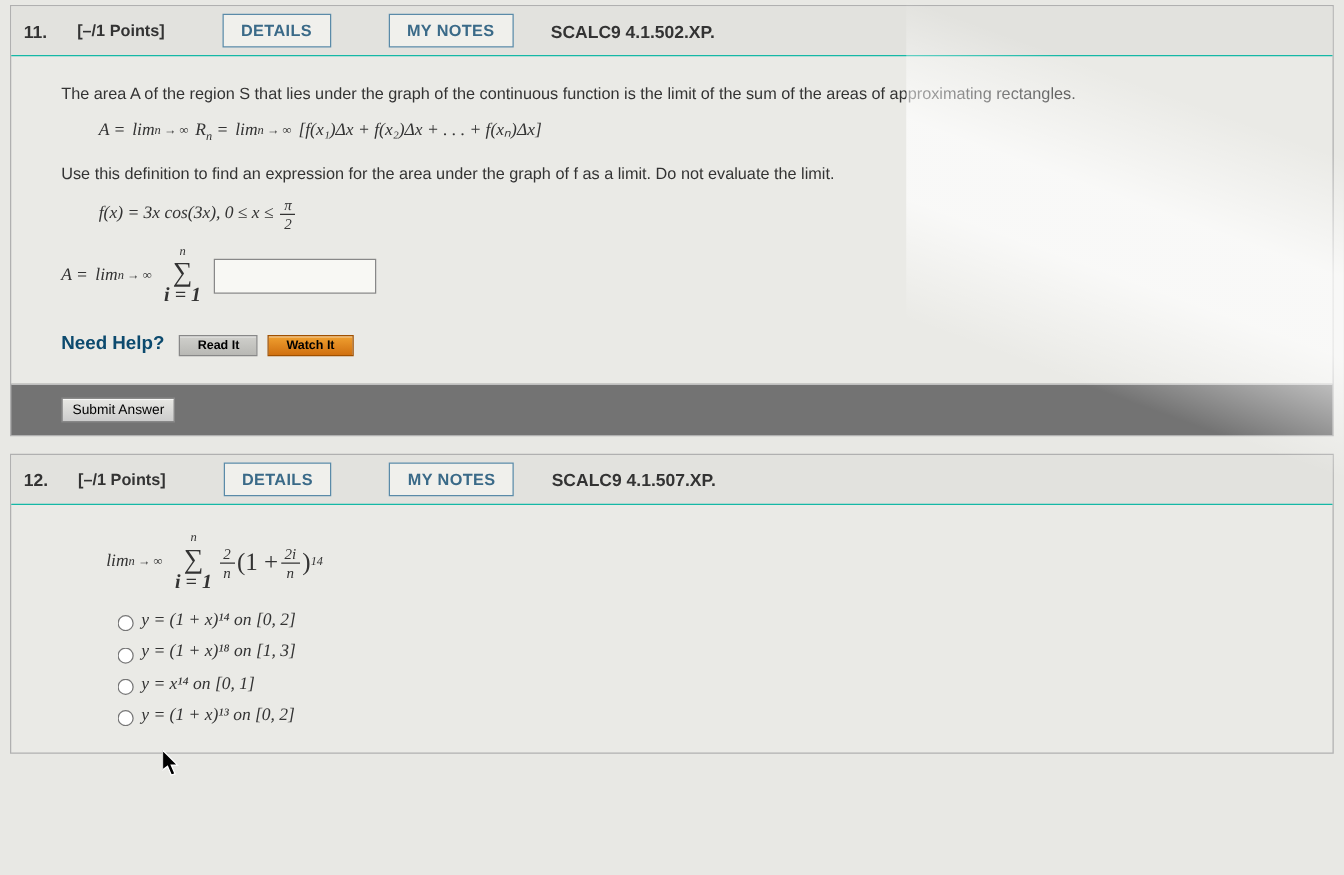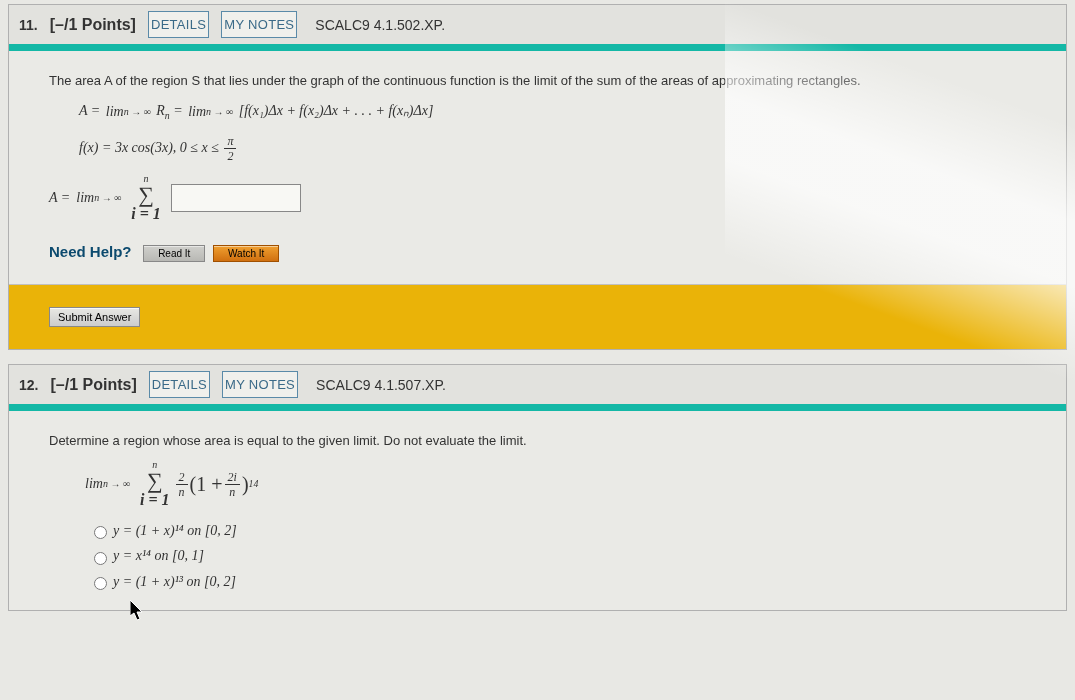--- a/index.html
+++ b/index.html
@@ -25,39 +25,40 @@
     pointer-events: none;
     z-index: 10;
   }
   .question {
     border: 1px solid #b0b0b0;
     margin: 4px 8px 14px 8px;
     background: #eaeae6;
   }
   .q-header {
     background: #e2e2de;
-    border-bottom: 7px solid #14b8a6;
+    border-bottom: 1px solid #14b8a6;
     padding: 6px 10px;
     display: flex;
     align-items: center;
-    gap: 12px;
+    gap: 24px;
   }
   .q-num { font-weight: bold; font-size: 14px; }
-  .points { font-weight: bold; font-size: 16px; }
+  .points { font-weight: bold; font-size: 13px; }
   .btn {
     border: 1px solid #5a8aa8;
     background: #f0f0ec;
     color: #3a6a88;
-    padding: 5px 2px;
+    padding: 5px 14px;
     font-size: 13px;
-    font-weight: normal;
+    font-weight: bold;
     cursor: pointer;
     letter-spacing: 0.3px;
-  }
-  .reference { font-weight: normal; font-size: 14px; margin-left: 6px; }
+    margin-left: 22px;
+  }
+  .reference { font-weight: bold; font-size: 14px; margin-left: 6px; }
   .q-body { padding: 14px 24px 14px 40px; font-size: 13px; line-height: 1.6; }
   .q-body p { margin: 6px 0; }
   .math-block { margin: 8px 0 12px 30px; font-style: italic; font-family: 'Times New Roman', serif; font-size: 14px; }
   .sub { font-size: 0.7em; vertical-align: sub; font-style: italic; }
   .sup { font-size: 0.7em; vertical-align: super; text-align: right; }
   .lim-wrap { display: inline-flex; flex-direction: row; align-items: center; line-height: 1; vertical-align: middle; margin: 0 2px;}
   .lim-wrap .top { font-size: 14px; }
   .lim-wrap .bot { font-size: 10px; }
   .sigma-wrap { display: inline-flex; flex-direction: column; align-items: center; line-height: 1; vertical-align: middle; margin: 0 4px;}
   .sigma-wrap .top { font-size: 10px; }
@@ -75,34 +76,34 @@
     vertical-align: middle;
     margin-left: 6px;
   }
   .need-help { margin-top: 18px; margin-bottom: 6px; }
   .need-help-label { color: #0c4a6e; font-weight: bold; font-size: 15px; margin-right: 8px;}
   .help-btn {
     border: 1px solid #888;
     background: linear-gradient(#d0d0cc, #b8b8b4);
     padding: 2px 14px;
     font-size: 10px;
-    font-weight: normal;
+    font-weight: bold;
     cursor: pointer;
     margin-right: 4px;
     box-shadow: inset 0 1px 0 rgba(255,255,255,0.5);
   }
   .help-btn.orange {
     background: linear-gradient(#f0a030, #d07010);
     border-color: #a05000;
     color: #000;
   }
   .submit-area {
     border-top: 1px solid #c0c0c0;
-    padding: 22px 40px;
-    background: #eab308;
+    padding: 10px 40px;
+    background: #737373;
   }
   .submit-btn {
     border: 1px solid #888;
     background: linear-gradient(#e8e8e4, #cccccc);
     padding: 3px 8px;
     font-size: 11px;
     cursor: pointer;
     box-shadow: inset 0 1px 0 rgba(255,255,255,0.7);
   }
   .radio-group { margin: 12px 0 0 40px; }
@@ -140,20 +141,21 @@
       </span>
       <span> R</span><span class="sub">n</span>
       <span> = </span>
       <span class="lim-wrap">
         <span class="top">lim</span>
         <span class="bot">n → ∞</span>
       </span>
       <span> [f(x₁)Δx + f(x₂)Δx + . . . + f(xₙ)Δx]</span>
     </div>
 
+    <p>Use this definition to find an expression for the area under the graph of f as a limit. Do not evaluate the limit.</p>
 
     <div class="math-block">
       <span>f(x) = 3x cos(3x), 0 ≤ x ≤ </span>
       <span class="frac">
         <span class="num">π</span>
         <span class="den">2</span>
       </span>
     </div>
 
     <div class="math-block" style="margin-left:0; display:flex; align-items:center;">
@@ -183,21 +185,20 @@
 
 <div class="question">
   <div class="q-header">
     <span class="q-num">12.</span>
     <span class="points">[–/1 Points]</span>
     <button class="btn">DETAILS</button>
     <button class="btn">MY NOTES</button>
     <span class="reference">SCALC9 4.1.507.XP.</span>
   </div>
   <div class="q-body">
-    <p>Determine a region whose area is equal to the given limit. Do not evaluate the limit.</p>
 
     <div class="math-block" style="display:flex; align-items:center;">
       <span class="lim-wrap" style="margin:0 6px;">
         <span class="top">lim</span>
         <span class="bot">n → ∞</span>
       </span>
       <span class="sigma-wrap">
         <span class="top">n</span>
         <span class="mid">∑</span>
         <span class="bot">i = 1</span>
@@ -215,20 +216,24 @@
         <span class="sup">14</span>
     </div>
 
     <div class="radio-group">
       <label class="radio-row">
         <input type="radio" name="q12" style="">
         <span>y = (1 + x)¹⁴ on [0, 2]</span>
       </label>
       <label class="radio-row">
         <input type="radio" name="q12" style="">
+        <span>y = (1 + x)¹⁸ on [1, 3]</span>
+      </label>
+      <label class="radio-row">
+        <input type="radio" name="q12" style="">
         <span>y = x¹⁴ on [0, 1]</span>
       </label>
       <label class="radio-row">
         <input type="radio" name="q12" style="">
         <span>y = (1 + x)¹³ on [0, 2]</span>
       </label>
     </div>
   </div>
 </div>
 

